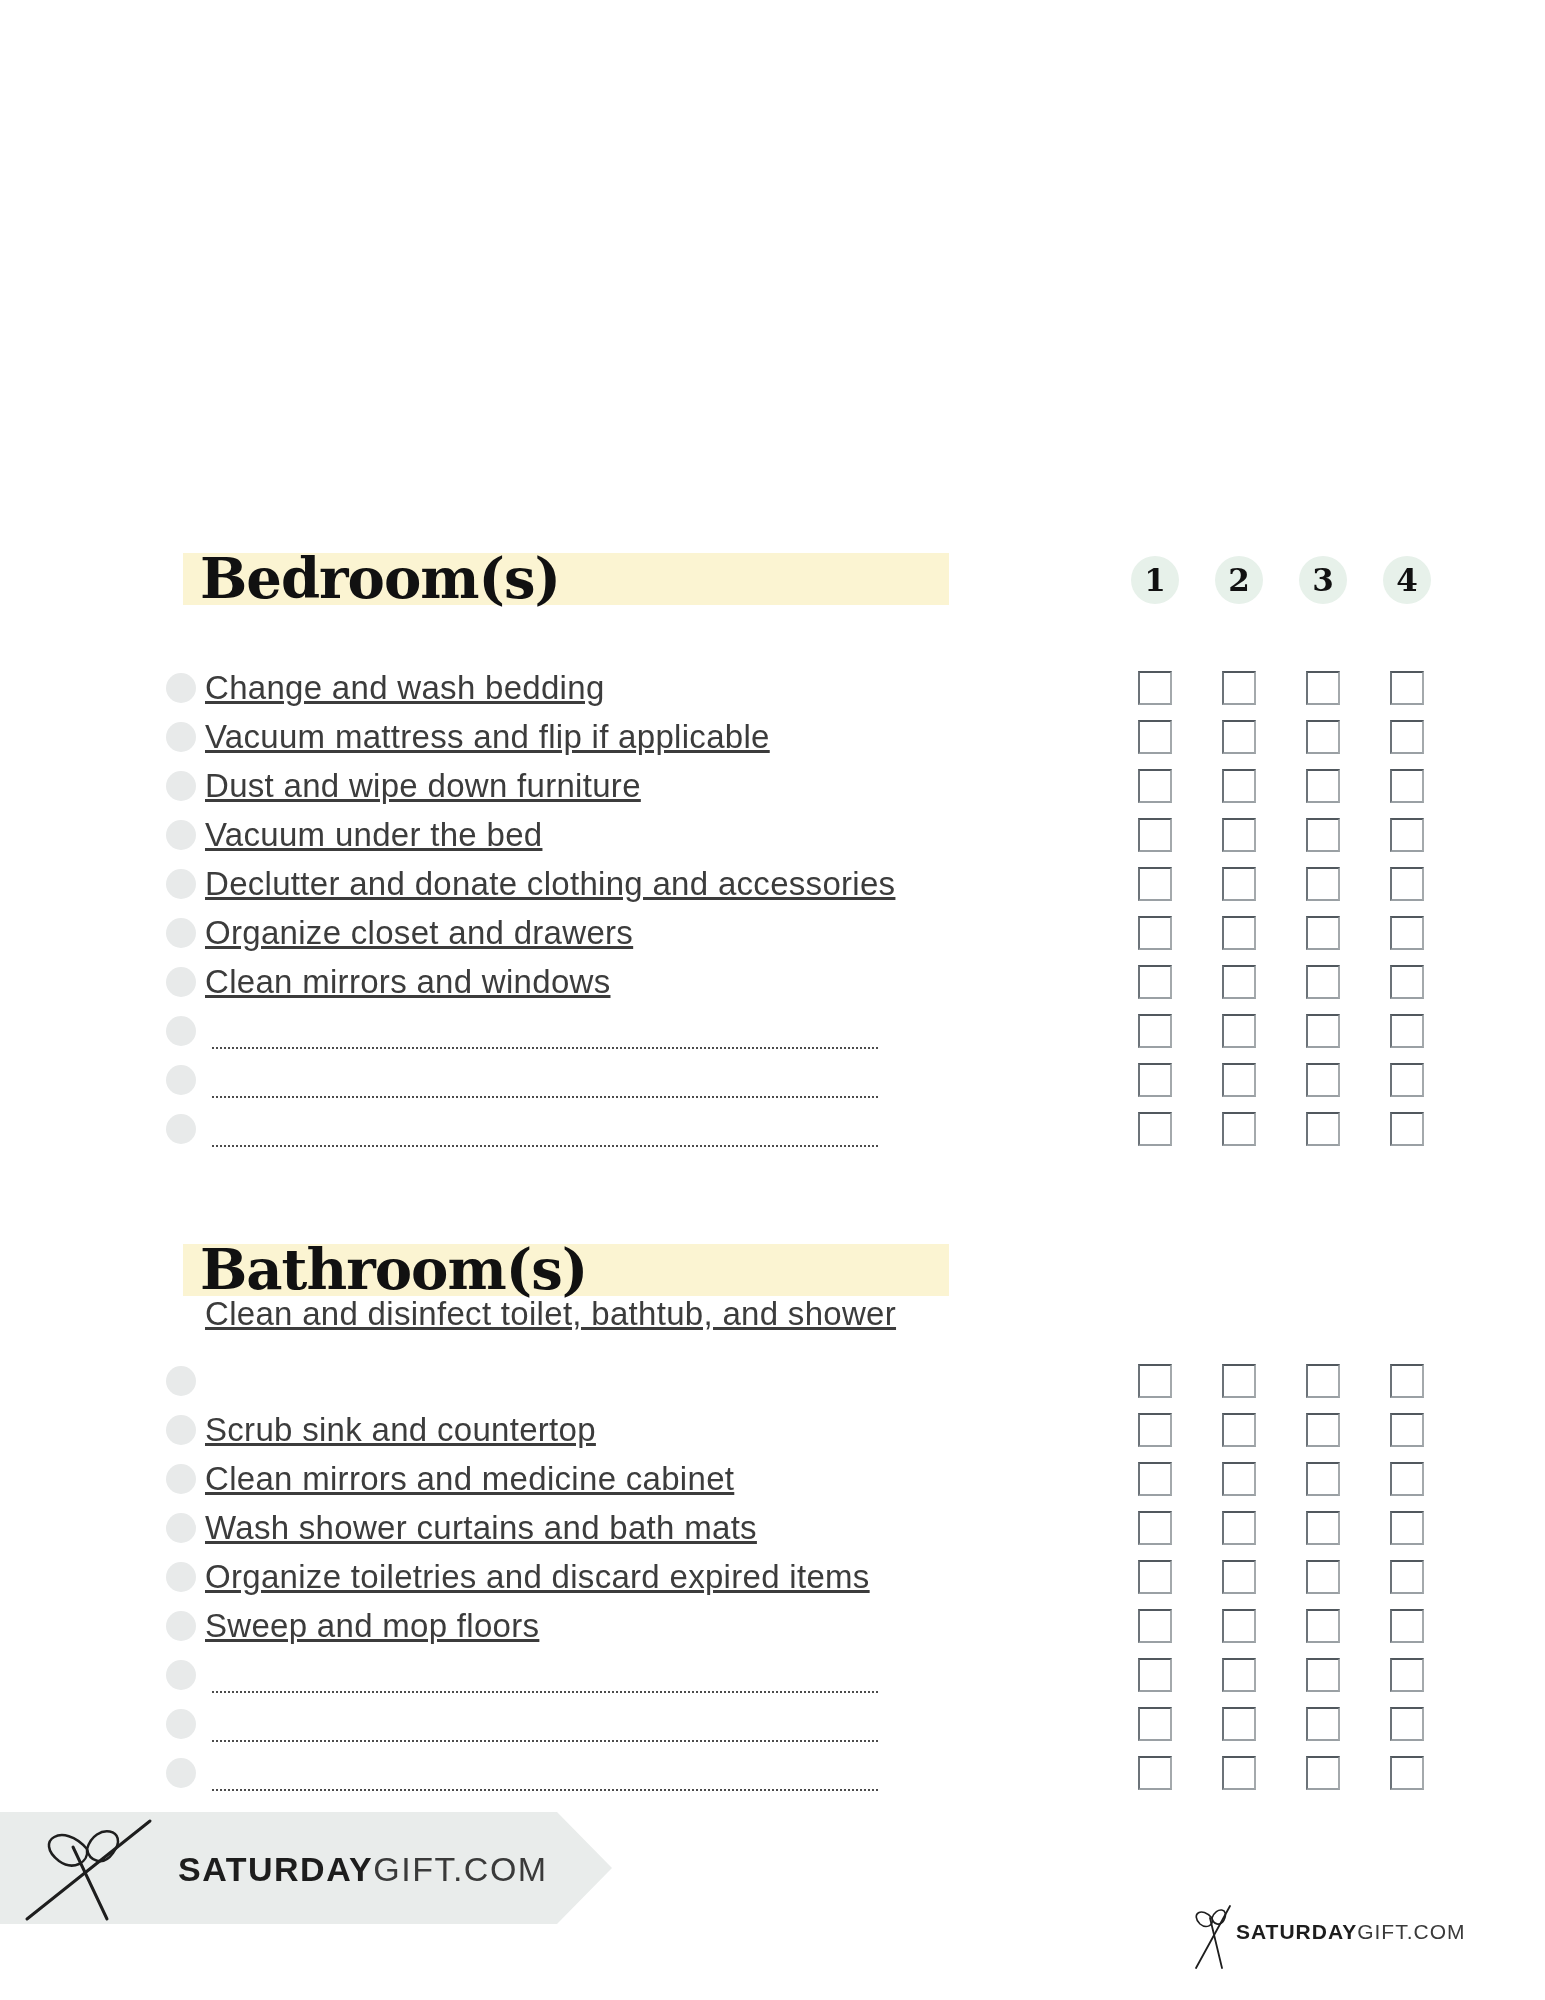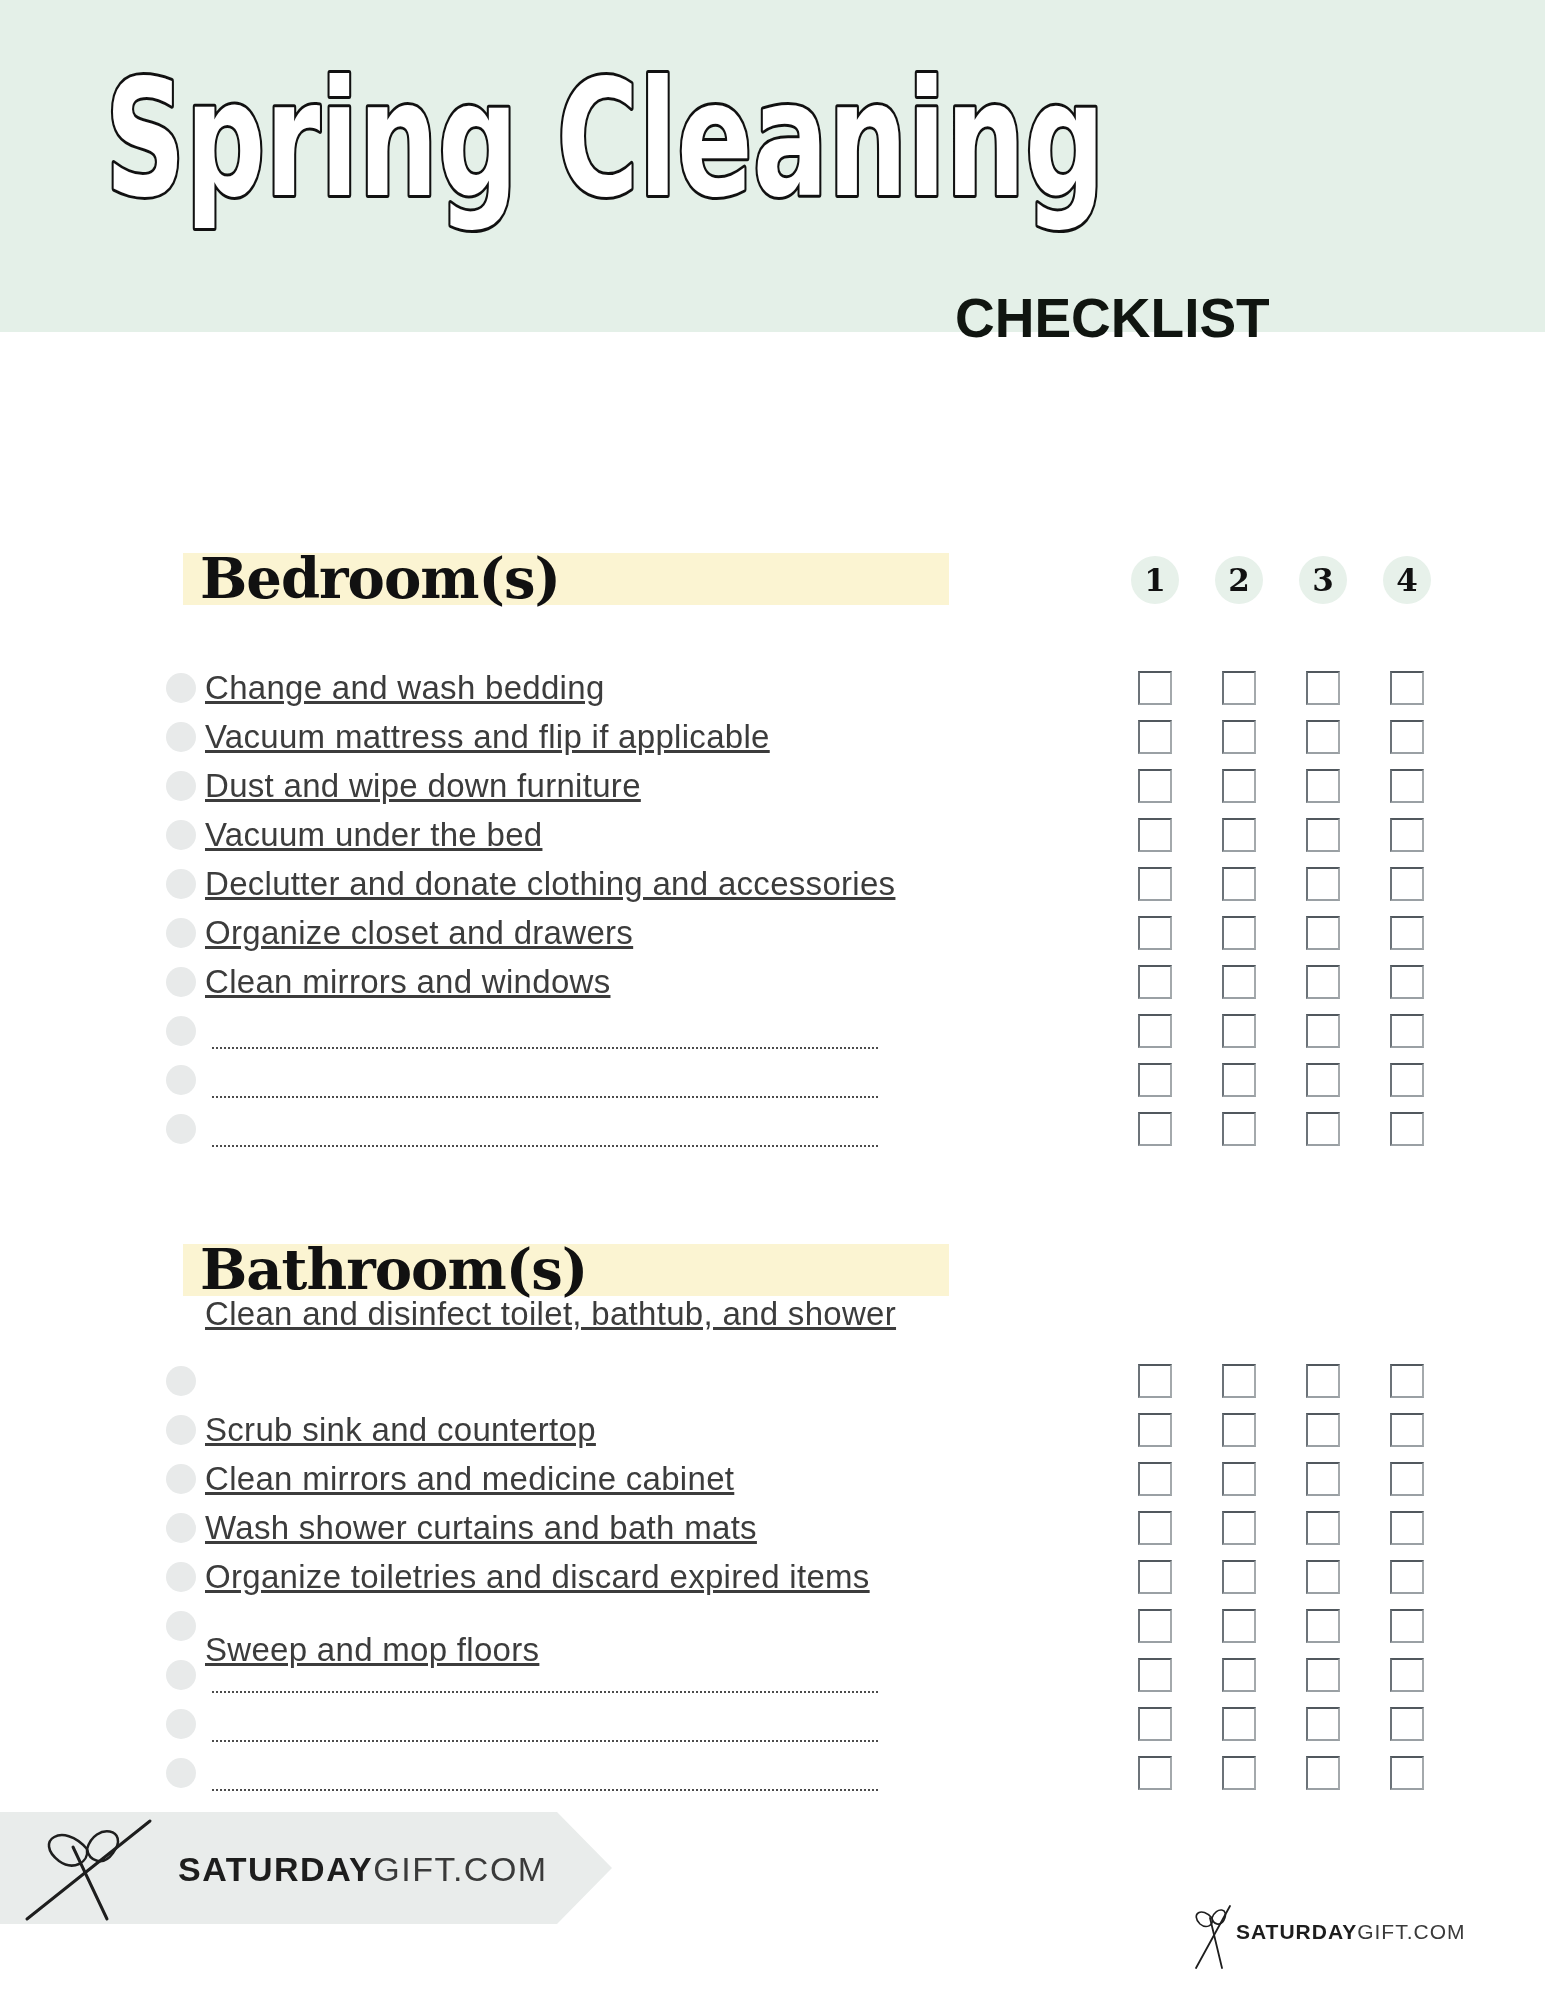--- a/index.html
+++ b/index.html
@@ -98,26 +98,20 @@
   }
   .mini-bold{ font-weight:800; letter-spacing:1px; color:#1d1d1d;}
   .mini-light{ font-weight:300; letter-spacing:1px; color:#3a3a3a;}
   svg.lineart path{ fill:none; stroke:#1e1e1e; stroke-linecap:round; }
 </style>
 </head>
 <body>
 
 <div class="page">
 
-  <div class="band">
-    <svg class="title-svg" width="1010" height="215" viewBox="0 0 1010 215">
-      <text x="5" y="160" textLength="1000" lengthAdjust="spacingAndGlyphs">Spring Cleaning</text>
-    </svg>
-    <div class="checklist-label">CHECKLIST</div>
-  </div>
 
   <div id="sections-root">
       <div class="num-circle" style="left: 1131px; top: 556px;">1</div>
       <div class="num-circle" style="left: 1215px; top: 556px;">2</div>
       <div class="num-circle" style="left: 1299px; top: 556px;">3</div>
       <div class="num-circle" style="left: 1383px; top: 556px;">4</div>
       <div class="section-bar" style="top: 553px;">
         <span class="section-title">Bedroom(s)</span>
       </div>
       <div class="bullet" style="left: 166px; top: 673px;"></div>
@@ -207,21 +201,21 @@
       <div class="checkbox" style="left: 1222px; top: 1511px;"></div>
       <div class="checkbox" style="left: 1306px; top: 1511px;"></div>
       <div class="checkbox" style="left: 1390px; top: 1511px;"></div>
       <div class="bullet" style="left: 166px; top: 1562px;"></div>
       <div class="item-label" style="top: 1556px;">Organize toiletries and discard expired items</div>
       <div class="checkbox" style="left: 1138px; top: 1560px;"></div>
       <div class="checkbox" style="left: 1222px; top: 1560px;"></div>
       <div class="checkbox" style="left: 1306px; top: 1560px;"></div>
       <div class="checkbox" style="left: 1390px; top: 1560px;"></div>
       <div class="bullet" style="left: 166px; top: 1611px;"></div>
-      <div class="item-label" style="top: 1605px; margin-top: 24px;">Sweep and mop floors</div>
+      <div class="item-label" style="top: 1605px;">Sweep and mop floors</div>
       <div class="checkbox" style="left: 1138px; top: 1609px;"></div>
       <div class="checkbox" style="left: 1222px; top: 1609px;"></div>
       <div class="checkbox" style="left: 1306px; top: 1609px;"></div>
       <div class="checkbox" style="left: 1390px; top: 1609px;"></div>
       <div class="bullet" style="left: 166px; top: 1660px;"></div>
       <div class="blank-line" style="top: 1677px;"></div>
       <div class="checkbox" style="left: 1138px; top: 1658px;"></div>
       <div class="checkbox" style="left: 1222px; top: 1658px;"></div>
       <div class="checkbox" style="left: 1306px; top: 1658px;"></div>
       <div class="checkbox" style="left: 1390px; top: 1658px;"></div>

